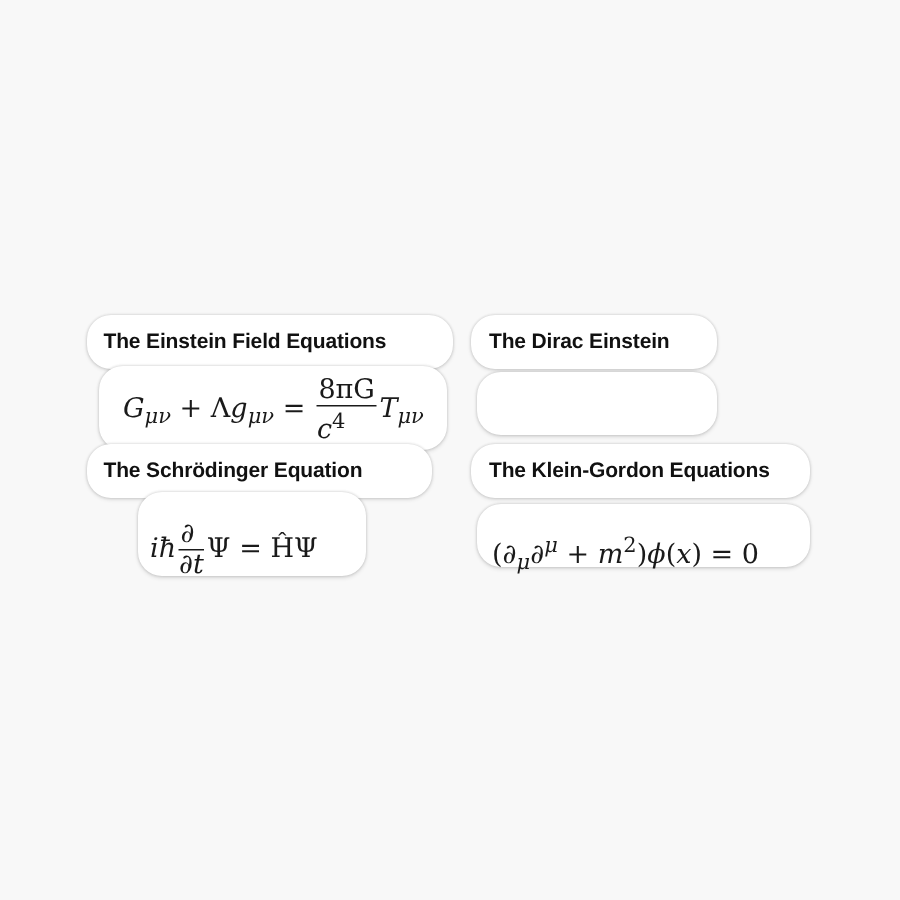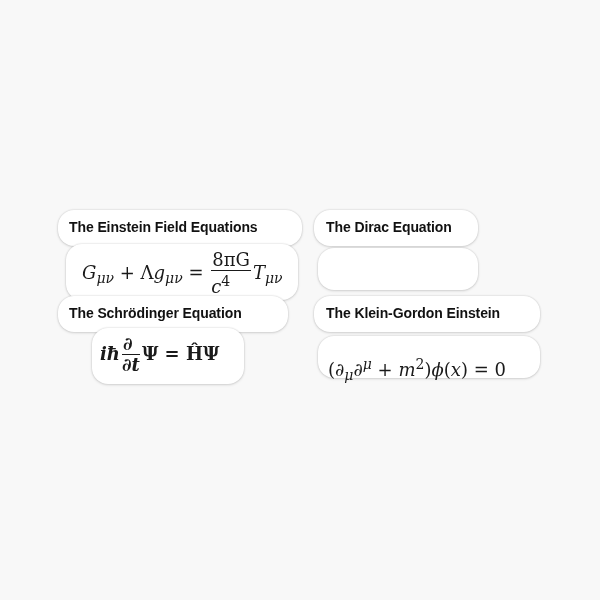--- a/index.html
+++ b/index.html
@@ -73,37 +73,37 @@
     <span>Λ</span><span class="it">g</span><sub class="it">μν</sub>
     <span>=</span>
     <span class="frac">
       <span class="num"><span>8πG</span></span>
       <span class="den"><span class="it">c</span><sup>4</sup></span>
     </span><span class="it">T</span><sub class="it">μν</sub>
   </div>
 
   <div class="sticker" style="left:314px; top:210px; width:164px; height:36px;"></div>
   <div class="sticker" style="left:318px; top:248px; width:160px; height:42px;"></div>
-  <div class="title" style="left:326px; top:219px;">The Dirac Equation</div>
+  <div class="title" style="left:326px; top:219px;">The Dirac Einstein</div>
 
   <div class="sticker" style="left:58px; top:296px; width:230px; height:36px;"></div>
   <div class="sticker" style="left:92px; top:328px; width:152px; height:56px;"></div>
   <div class="title" style="left:69px; top:305px;">The Schrödinger Equation</div>
-  <div class="eq" style="left:100px; top:334px;font-weight:bold;">
+  <div class="eq" style="left:100px; top:346px;">
     <span class="it">i</span><span class="it">ħ</span><span class="frac">
       <span class="num"><span class="it">∂</span></span>
       <span class="den"><span class="it">∂t</span></span>
     </span><span>Ψ</span>
     <span>=</span>
     <span>Ĥ</span><span>Ψ</span>
   </div>
 
   <div class="sticker" style="left:314px; top:296px; width:226px; height:36px;"></div>
   <div class="sticker" style="left:318px; top:336px; width:222px; height:42px;"></div>
-  <div class="title" style="left:326px; top:305px;">The Klein-Gordon Einstein</div>
+  <div class="title" style="left:326px; top:305px;">The Klein-Gordon Equations</div>
   <div class="eq" style="left:328px; top:356px;">
     <span>(</span><span class="it">∂</span><sub class="it">μ</sub><span class="it">∂</span><sup class="it">μ</sup>
     <span>+</span>
     <span class="it">m</span><sup>2</sup><span>)</span><span class="it">ϕ</span><span>(</span><span class="it">x</span><span>)</span>
     <span>=</span>
     <span>0</span>
   </div>
 
 </div>
 

